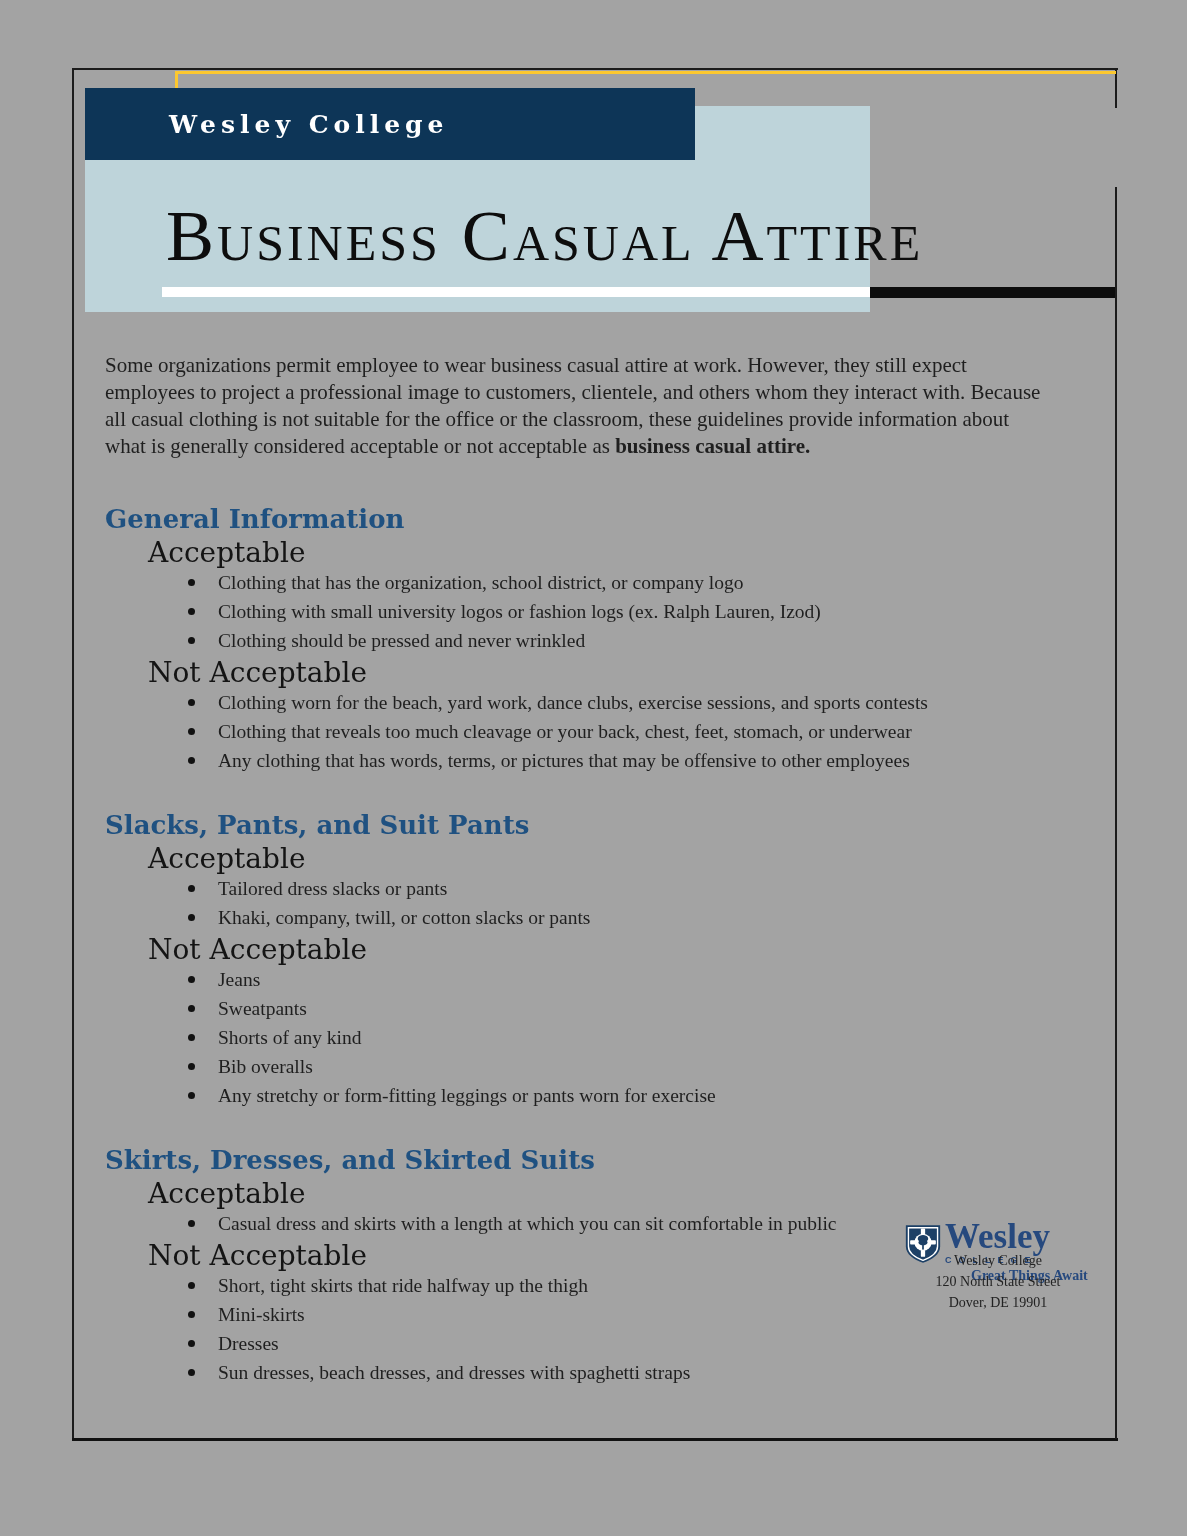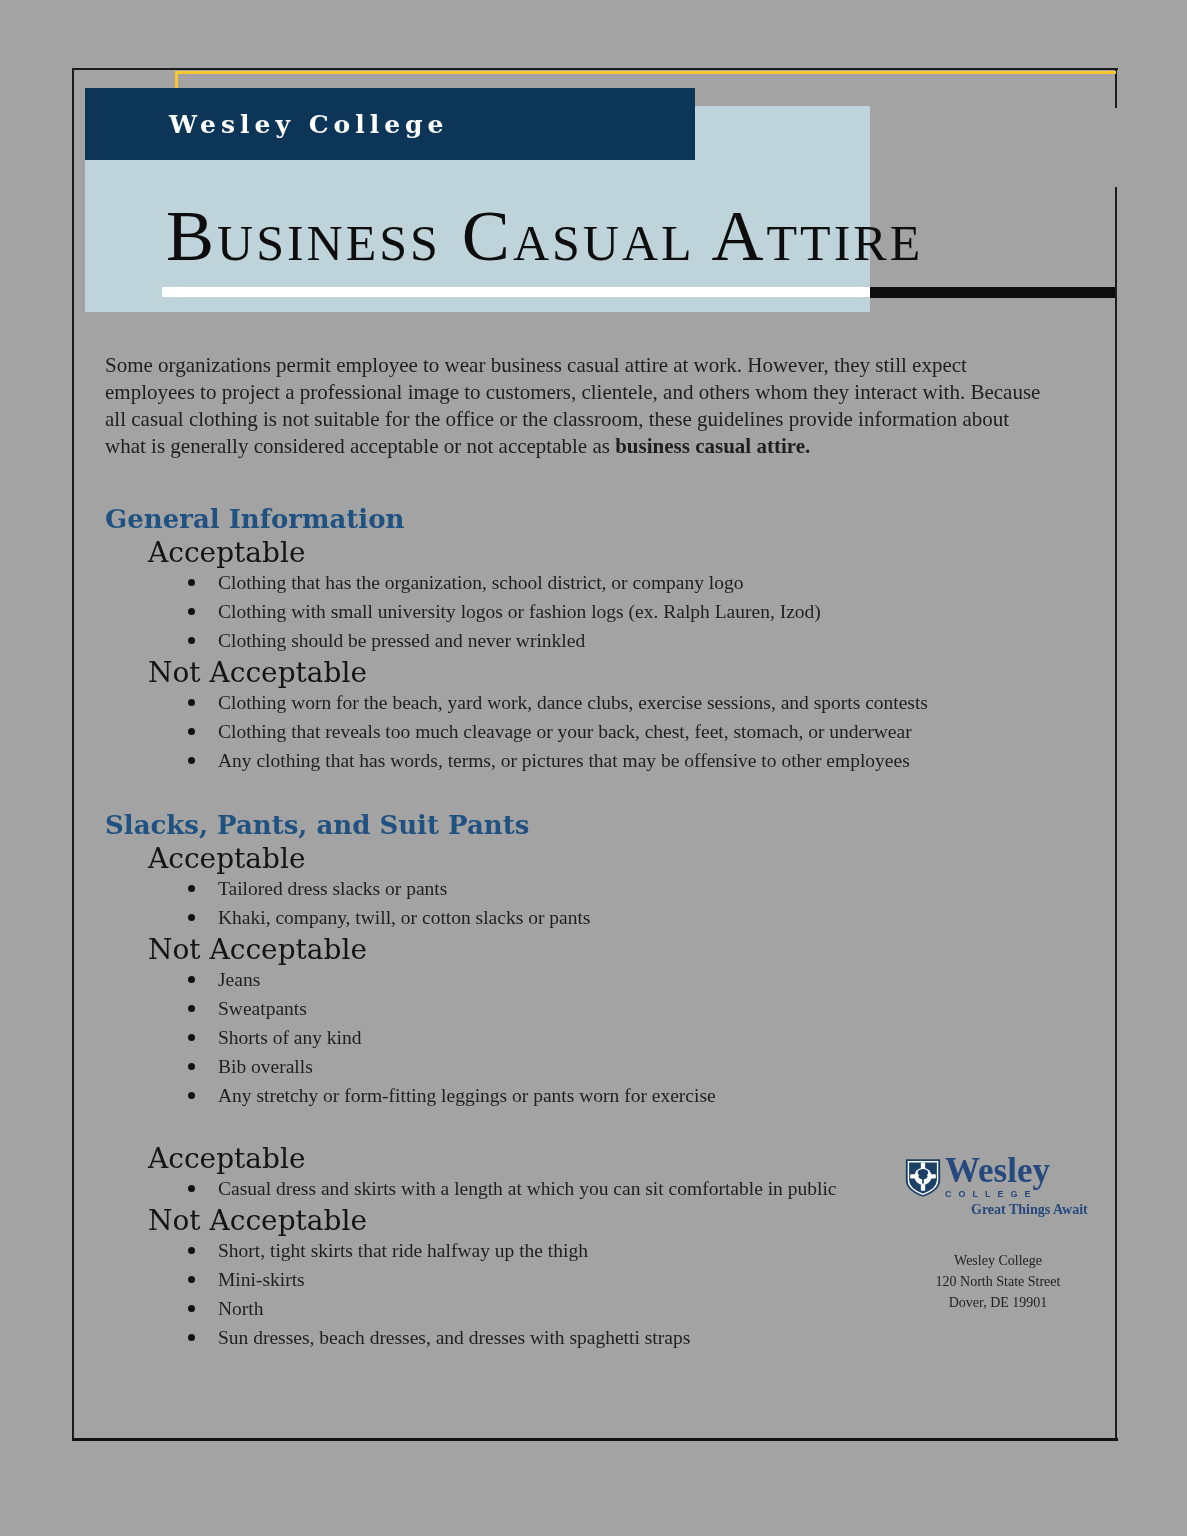--- a/index.html
+++ b/index.html
@@ -40,21 +40,21 @@
                    line-height:32px; color:#1f5181; }
   .group-label { margin-left:43px; margin-top:3px; font-family:"DejaVu Serif", serif;
                  font-weight:normal; font-size:28px; line-height:29px; color:#141414; }
   ul.bullets { list-style:none; margin:1px 0 0 0; padding:0; }
   ul.bullets li { position:relative; padding-left:113px; font-size:19.5px; line-height:29px; }
   ul.bullets li::before { content:""; position:absolute; left:83px; top:11px; width:7px; height:7px;
                           border-radius:50%; background:#111111; }
   li.narrow { width:758px; }
 
   
-  .logo { position:absolute; left:905px; top:1154px; width:200px; }
+  .logo { position:absolute; left:905px; top:1220px; width:200px; }
   .logo-row { display:flex; align-items:flex-start; }
   .shield { margin-top:4px; }
   .logo-textcol { margin-left:4px; }
   .wordmark { font-family:"Liberation Serif", serif; font-weight:bold; font-size:35px;
               line-height:34px; color:#26497e; }
   .college { font-family:"Liberation Sans", sans-serif; font-weight:bold; font-size:9px;
              letter-spacing:7px; color:#26497e; margin-top:1px; }
   .tagline { font-family:"Liberation Serif", serif; font-weight:bold; font-size:14px;
              color:#26497e; margin:3px 0 0 66px; white-space:nowrap; }
 
@@ -116,29 +116,30 @@
       <ul class="bullets">
         <li>Jeans</li>
         <li>Sweatpants</li>
         <li>Shorts of any kind</li>
         <li>Bib overalls</li>
         <li>Any stretchy or form-fitting leggings or pants worn for exercise</li>
       </ul>
     </div>
 
     <div class="section">
+      <div class="section-title">Skirts, Dresses, and Skirted Suits</div>
       <div class="group-label">Acceptable</div>
       <ul class="bullets">
         <li class="narrow">Casual dress and skirts with a length at which you can sit comfortable in public</li>
       </ul>
       <div class="group-label">Not Acceptable</div>
       <ul class="bullets">
         <li>Short, tight skirts that ride halfway up the thigh</li>
         <li>Mini-skirts</li>
-        <li>North</li>
+        <li>Dresses</li>
         <li>Sun dresses, beach dresses, and dresses with spaghetti straps</li>
       </ul>
     </div>
 
   </div>
 
   <div class="logo">
     <div class="logo-row">
       <svg class="shield" width="36" height="40" viewBox="0 0 42 46">
         <path d="M1 1 H41 V26 C41 35 32 41 21 45 C10 41 1 35 1 26 Z" fill="#1d4066"></path>

